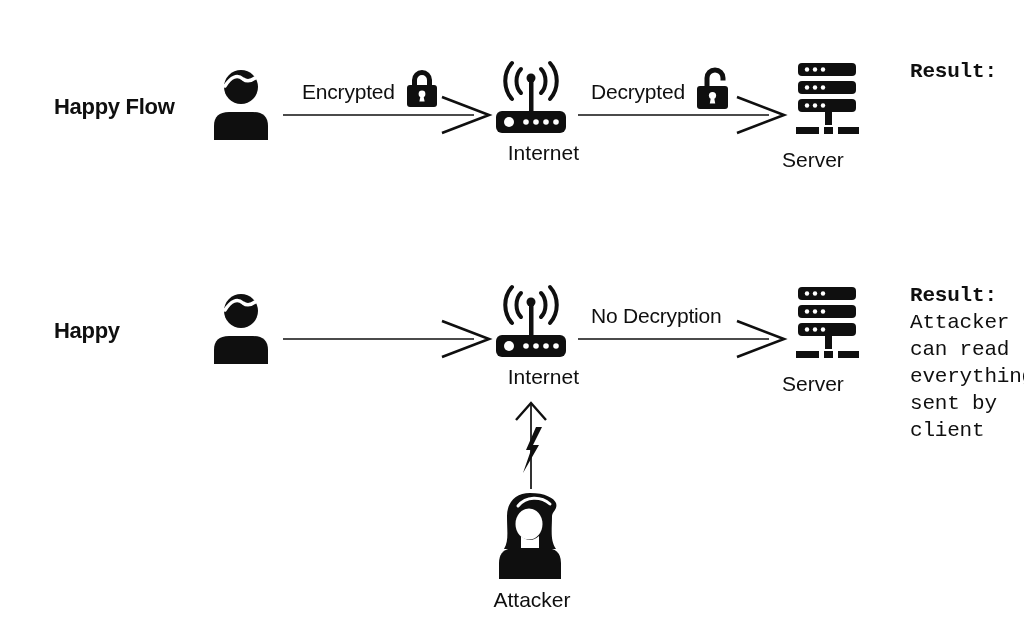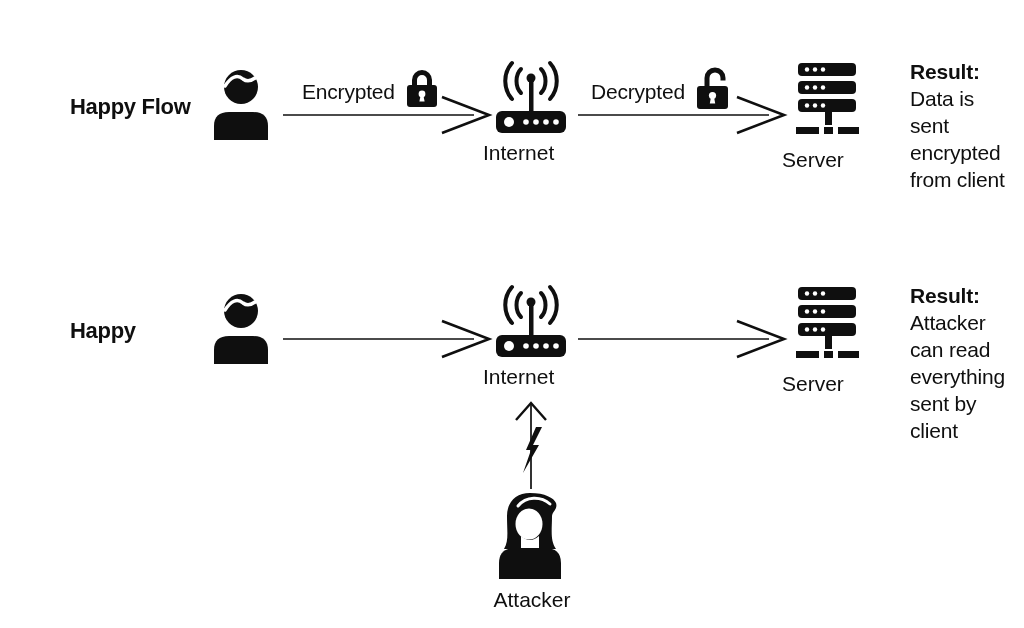--- a/index.html
+++ b/index.html
@@ -6,34 +6,34 @@
   html,body { background:#ffffff; }
   .stage {
     position:relative; width:1024px; height:628px;
     background:#ffffff; color:#0f0f0f; overflow:hidden;
     font-family:"Liberation Sans", sans-serif;
   }
   .abs { position:absolute; }
   .row { position:absolute; left:0; top:0; width:1024px; height:224px; }
   .row2 { top:224px; }
 
-  .flow-label { left:54px; top:94px; font-size:22px; font-weight:700; letter-spacing:-0.3px;margin-left:16px; }
+  .flow-label { left:54px; top:94px; font-size:22px; font-weight:700; letter-spacing:-0.3px; }
   .person     { left:208px; top:66px; }
   .arrow-a    { left:282px; top:85px; }
   .arrow-b    { left:577px; top:85px; }
   .arrow-label { font-size:21px; letter-spacing:-0.2px; white-space:nowrap; }
   .arrow-a-label { left:302px; top:80px; }
   .arrow-b-label { left:591px; top:80px; }
   .lock-closed { left:405px; top:67px; }
   .lock-open   { left:696px; top:63px; }
   .router      { left:493px; top:59px; }
-  .internet-label { left:483px; top:141px; width:96px; text-align:left; font-size:21px; }
+  .internet-label { left:483px; top:141px; width:96px; text-align:right; font-size:21px; }
   .server      { left:792px; top:62px; }
   .server-label { left:782px; top:148px; width:90px; text-align:left; font-size:21px; }
-  .result { left:910px; top:58px; width:112px; font-size:21px; line-height:27px; letter-spacing:-0.2px; }
+  .result { left:910px; top:58px; width:112px; font-size:21px; line-height:27px; letter-spacing:-0.2px;font-family:Liberation Mono, monospace; }
   .result-title { font-weight:700; }
   .result-body  { white-space:pre-line; }
 
   .attack-arrow   { left:511px; top:399px; }
   .attacker-person{ left:496px; top:491px; }
   .attacker-label { left:476px; top:588px; width:112px; text-align:center; font-size:21px; }
 
   svg { display:block; }
   .ink  { fill:#0f0f0f; }
   .knockout { fill:#ffffff; }
@@ -129,24 +129,20 @@
         <rect class="ink" x="33" y="50" width="7" height="13"></rect>
         <rect class="ink" x="4" y="65" width="23" height="7"></rect>
         <rect class="ink" x="32" y="65" width="9" height="7"></rect>
         <rect class="ink" x="46" y="65" width="21" height="7"></rect>
       </svg>
     </span>
     <div class="abs server-label">Server</div>
 
     <div class="abs result">
       <div class="result-title">Result:</div>
-      <div class="result-body">Data is
-sent
-encrypted
-from client</div>
     </div>
   </div>
 
   <div class="row row2">
 
     <div class="abs flow-label">Happy</div>
 
     <span class="abs person">
       <svg width="66" height="74" viewBox="0 0 66 74">
         <circle class="ink" cx="33" cy="21" r="17"></circle>
@@ -174,20 +170,21 @@
         <rect class="ink" x="3" y="52" width="70" height="22" rx="6"></rect>
         <circle class="knockout" cx="16" cy="63" r="5"></circle>
         <circle class="knockout" cx="33" cy="63" r="2.8"></circle>
         <circle class="knockout" cx="43" cy="63" r="2.8"></circle>
         <circle class="knockout" cx="53" cy="63" r="2.8"></circle>
         <circle class="knockout" cx="63" cy="63" r="2.8"></circle>
       </svg>
     </span>
     <div class="abs internet-label">Internet</div>
 
+    <div class="abs arrow-label arrow-b-label">No Decryption</div>
 
     <span class="abs arrow-b">
       <svg width="212" height="56" viewBox="0 0 212 56">
         <line class="stroke-ink" x1="1" y1="30" x2="192" y2="30" stroke-width="1.7"></line>
         <polyline class="stroke-ink" points="160,12 207,30 160,48" stroke-width="2.6"></polyline>
       </svg>
     </span>
 
     <span class="abs server">
       <svg width="70" height="74" viewBox="0 0 70 74">

